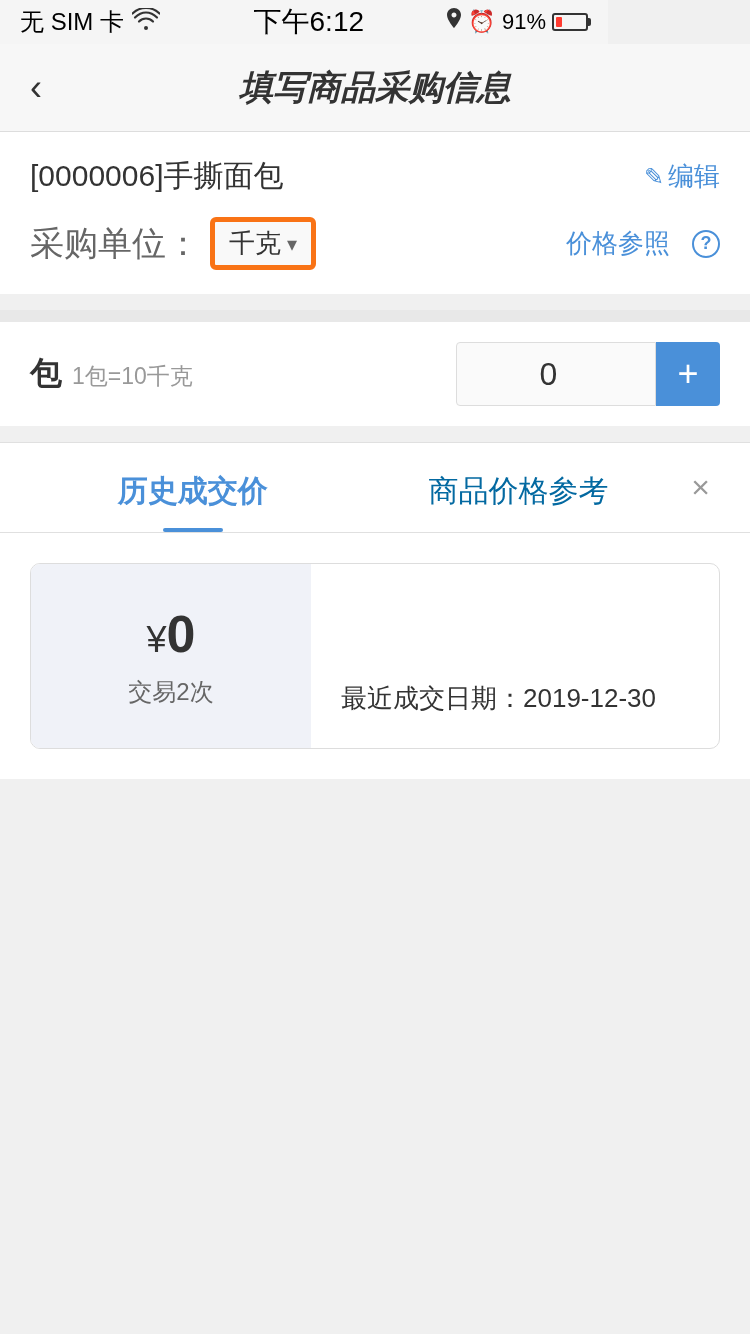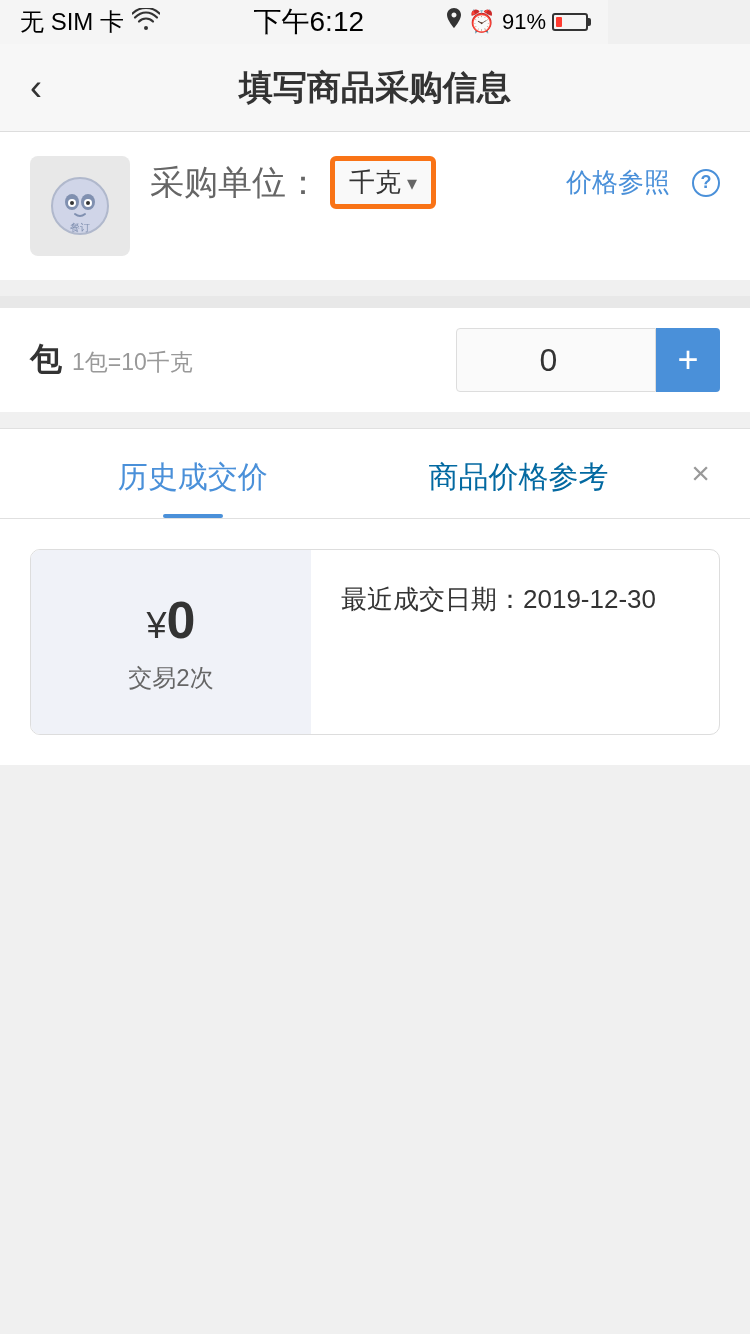--- a/index.html
+++ b/index.html
@@ -92,20 +92,21 @@
       cursor: pointer;
       padding: 10px 10px 10px 0;
     }
     .nav-title {
       position: absolute;
       left: 50%;
       transform: translateX(-50%);
       font-size: 34px;
       font-weight: 600;
       color: #333;
+      font-style: italic;
     }
 
     
     .product-section {
       width: 750px;
       background: #fff;
       padding: 24px 30px;
       margin-bottom: 16px;
     }
     .product-row {
@@ -277,21 +278,21 @@
       flex: 1;
       text-align: center;
       padding: 28px 0 20px;
       font-size: 30px;
       color: #0369a1;
       cursor: pointer;
       position: relative;
     }
     .tab-item.active {
       color: #4a90d9;
-      font-weight: 400;
+      font-weight: 700;
     }
     .tab-item.active::after {
       content: '';
       position: absolute;
       bottom: 0;
       left: 50%;
       transform: translateX(-50%);
       width: 60px;
       height: 4px;
       background: #4a90d9;
@@ -337,22 +338,22 @@
     }
     .price-trades {
       font-size: 24px;
       color: #666;
       margin-top: 12px;
     }
     .price-right {
       flex: 1;
       padding: 30px 30px;
       display: flex;
-      flex-direction: row;
-      justify-content: flex-start;
+      flex-direction: column;
+      justify-content: flex-end;
       gap: 16px;
     }
     .price-detail-row {
       font-size: 26px;
       color: #333;
       line-height: 1.5;
     }
 
     
     .main-content {
@@ -394,35 +395,30 @@
 
 <div class="nav-bar">
   <span class="nav-back">‹</span>
   <span class="nav-title">填写商品采购信息</span>
 </div>
 
 <div class="main-content">
 
   <div class="product-section">
     <div class="product-row">
-      <div class="product-thumb">
-
-        <svg width="60" height="60" viewBox="0 0 60 60" fill="none">
-          <circle cx="30" cy="30" r="28" fill="#d0d5e8" stroke="#b0b8cc" stroke-width="2"></circle>
-          <ellipse cx="22" cy="26" rx="7" ry="8" fill="#8090b0"></ellipse>
-          <ellipse cx="38" cy="26" rx="7" ry="8" fill="#8090b0"></ellipse>
-          <circle cx="22" cy="27" r="4" fill="#fff"></circle>
-          <circle cx="38" cy="27" r="4" fill="#fff"></circle>
-          <circle cx="22" cy="27" r="2" fill="#333"></circle>
-          <circle cx="38" cy="27" r="2" fill="#333"></circle>
-          <path d="M25 38 Q30 42 35 38" stroke="#8090b0" stroke-width="2" fill="none" stroke-linecap="round"></path>
-          <text x="20" y="55" font-size="10" fill="#8090b0" font-family="serif">餐订</text>
-        </svg>
-      </div>
       <div class="product-info">
+        <div class="product-header">
+          <span class="product-name">
+            <span>[0000006]</span><span>手撕面包</span>
+          </span>
+          <span class="edit-btn">
+            <span class="edit-icon">✎</span>
+            <span>编辑</span>
+          </span>
+        </div>
         <div class="unit-row">
           <div style="display:flex;align-items:center;">
             <span class="unit-label">采购单位：</span>
             <div class="unit-select">
               <span class="unit-select-text">千克</span>
               <span class="unit-arrow">▾</span>
             </div>
           </div>
           <div class="price-ref">
             <span>价格参照</span>

